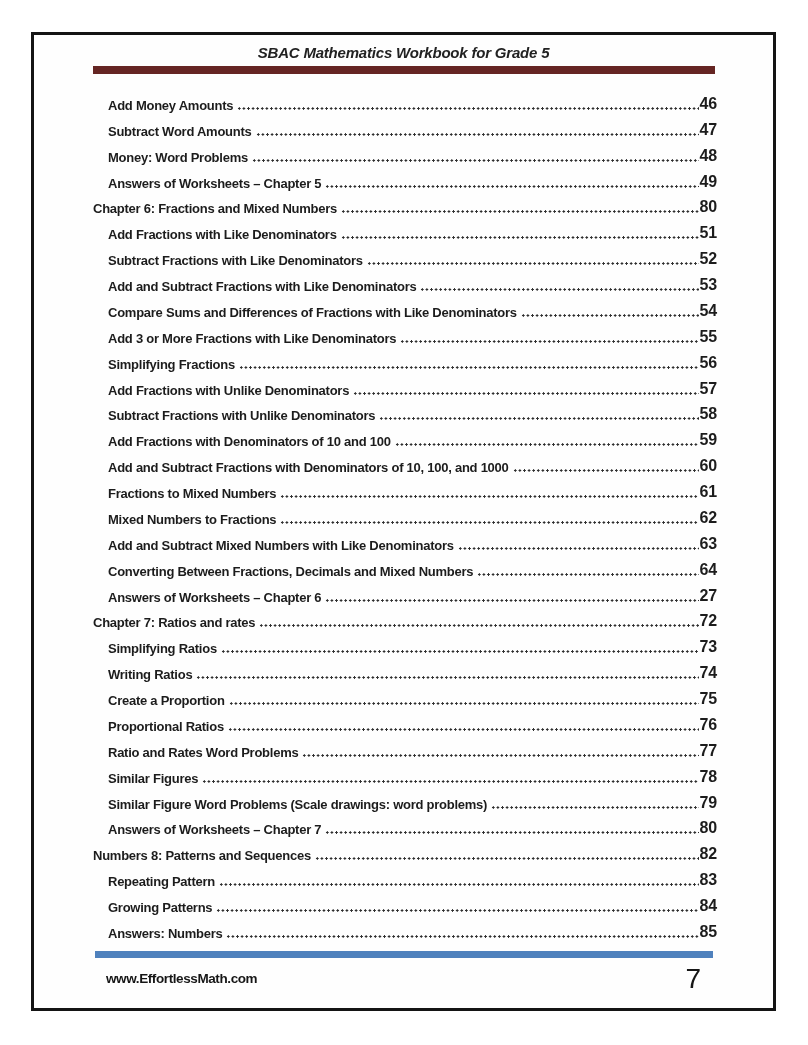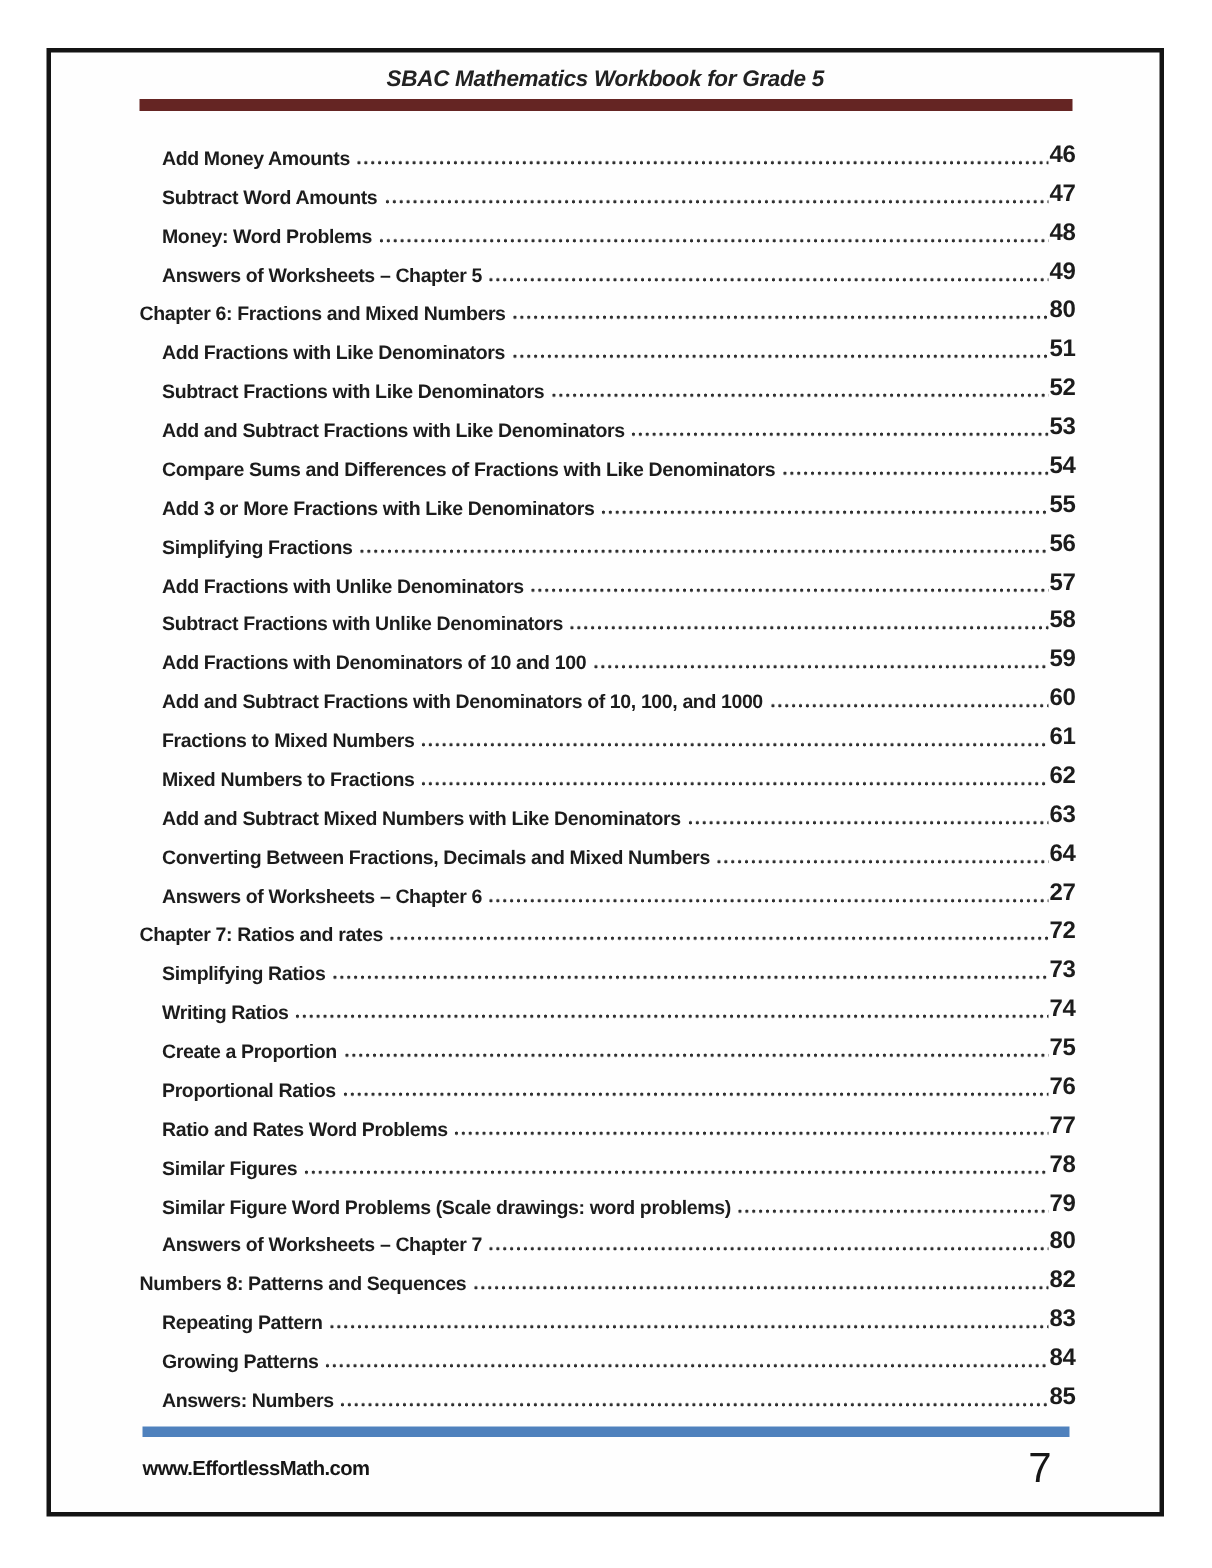--- a/index.html
+++ b/index.html
@@ -74,21 +74,21 @@
   .toc-page {
     align-self: flex-end;
     padding-bottom: 4px;
     font-size: 16px;
     font-weight: 700;
     letter-spacing: -0.2px;
   }
 
   .footer-site {
     position: absolute;
-    left: 61px; top: 936px;
+    left: 72px; top: 936px;
     font-size: 13.5px;
     font-weight: 700;
     letter-spacing: -0.4px;
     color: #161616;
     white-space: nowrap;
   }
   .footer-page {
     position: absolute;
     right: 72px; top: 928px;
     font-size: 28px;

